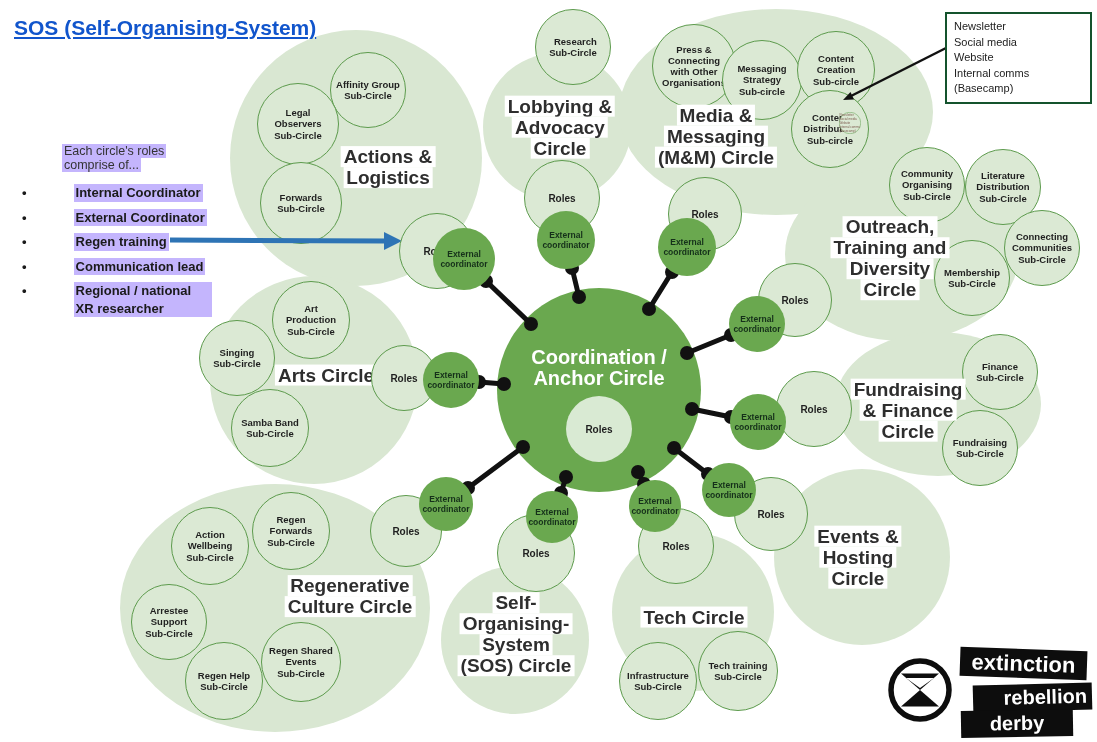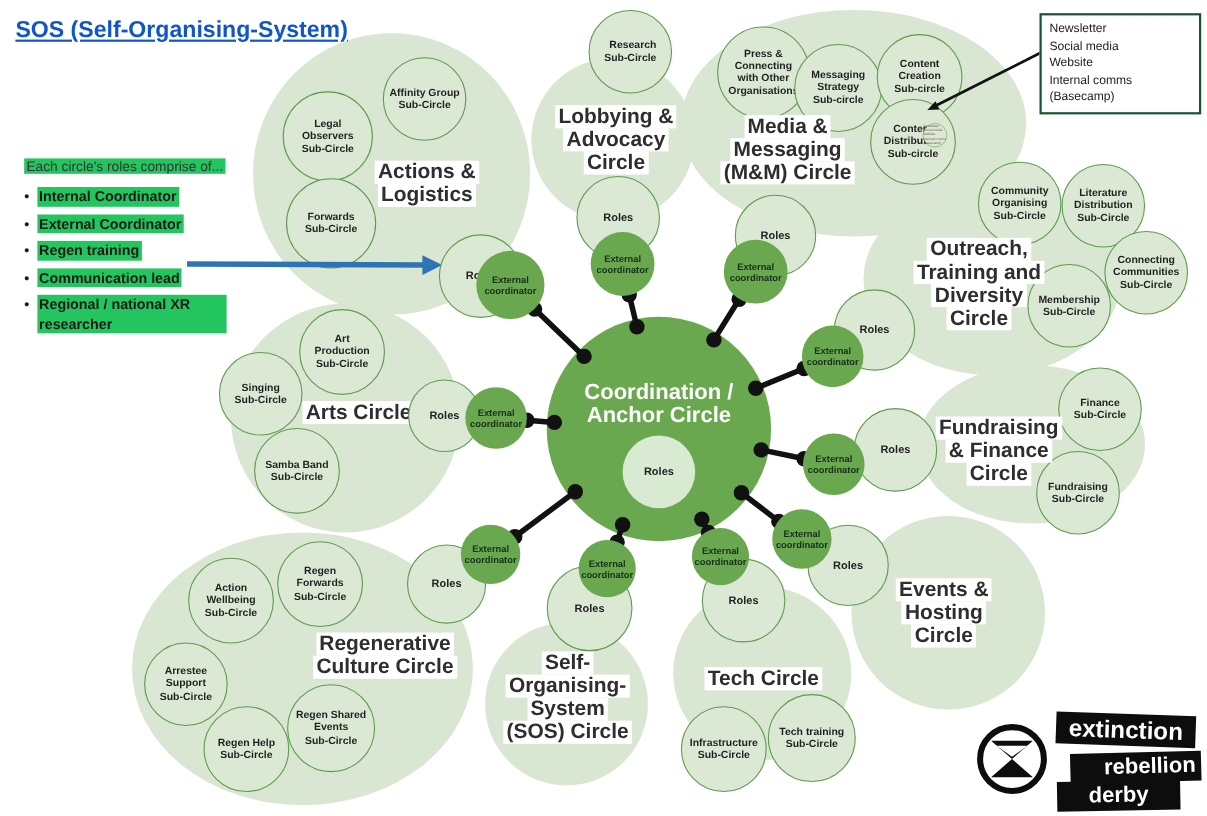--- a/index.html
+++ b/index.html
@@ -23,22 +23,22 @@
   .center-roles{position:absolute;left:599px;top:429px;width:66px;height:66px;background:#d9ead3;
         border-radius:50%;transform:translate(-50%,-50%);display:flex;align-items:center;
         justify-content:center;font-size:10px;font-weight:600;color:#1f1f1f;z-index:3;}
   .mini-note{font-size:6px;line-height:1.3;font-weight:400;color:#7b5a4c;transform:scale(0.5);
         width:170%;text-align:left;border-width:1.2px;}
   #spokes{position:absolute;left:0;top:0;z-index:4;pointer-events:none;}
   .page-title{position:absolute;left:14px;top:16px;color:#1155cc;font-size:21px;font-weight:700;
         text-decoration:underline;z-index:7;}
   .legend{position:absolute;left:22px;top:144px;z-index:7;width:190px;}
   .legend-intro{font-size:12.5px;color:#333;margin-bottom:12px;}
-  .legend-intro span,.leg-text{background:#22c55e;padding:0 2px;
-        -webkit-box-decoration-break:clone;box-decoration-break:clone;}
+  .legend-intro span,.leg-text{background:#c4b5fd;padding:0 2px;
+        -webkit-box-decoration-break:clone;box-decoration-break:clone;margin-left:40px;}
   .leg-item{display:flex;gap:7px;margin-bottom:7px;font-size:13px;font-weight:700;color:#1a1a1a;
         line-height:1.35;}
   .leg-item .dot{flex:0 0 auto;}
   .leg-text{max-width:168px;}
   .note-box{position:absolute;left:945px;top:12px;width:132px;border:2px solid #14532d;background:#fff;
         padding:5px 4px 5px 7px;font-size:11px;line-height:1.42;color:#222;white-space:pre-line;z-index:7;}
   .logo{position:absolute;left:880px;top:645px;width:217px;height:97px;z-index:7;}
   .logo-sym{position:absolute;left:4px;top:9px;}
   .logo-bar{position:absolute;background:#0d0d0d;color:#fff;font-weight:700;
         display:flex;align-items:center;}
@@ -108,21 +108,21 @@
     <g>
       <line x1="170" y1="240" x2="385" y2="241" stroke="#2e74b5" stroke-width="5"></line>
       <polygon points="384,232 402,241 384,250" fill="#2e74b5"></polygon>
     </g>
     <g>
       <line x1="946" y1="48" x2="851" y2="96" stroke="#111" stroke-width="2.5"></line>
       <polygon points="843,100 850.5,92 854,99.5" fill="#111"></polygon>
     </g>
   </svg>
 
-  <div class="circ subc" style="left:386px;top:90px;width:74px;height:74px;">Affinity Group
+  <div class="circ subc" style="left:368px;top:90px;width:74px;height:74px;">Affinity Group
 Sub-Circle</div>
   <div class="circ subc" style="left:298px;top:124px;width:80px;height:80px;">Legal
 Observers
 Sub-Circle</div>
   <div class="circ subc" style="left:301px;top:203px;width:80px;height:80px;">Forwards
 Sub-Circle</div>
   <div class="circ rolec" style="left:437px;top:251px;width:74px;height:74px;">Roles</div>
   <div class="circ coordc" style="left:464px;top:259px;width:62px;height:62px;">External
 coordinator</div>
   <div class="glabel" style="left:388px;top:168px;"><span>Actions &amp;

